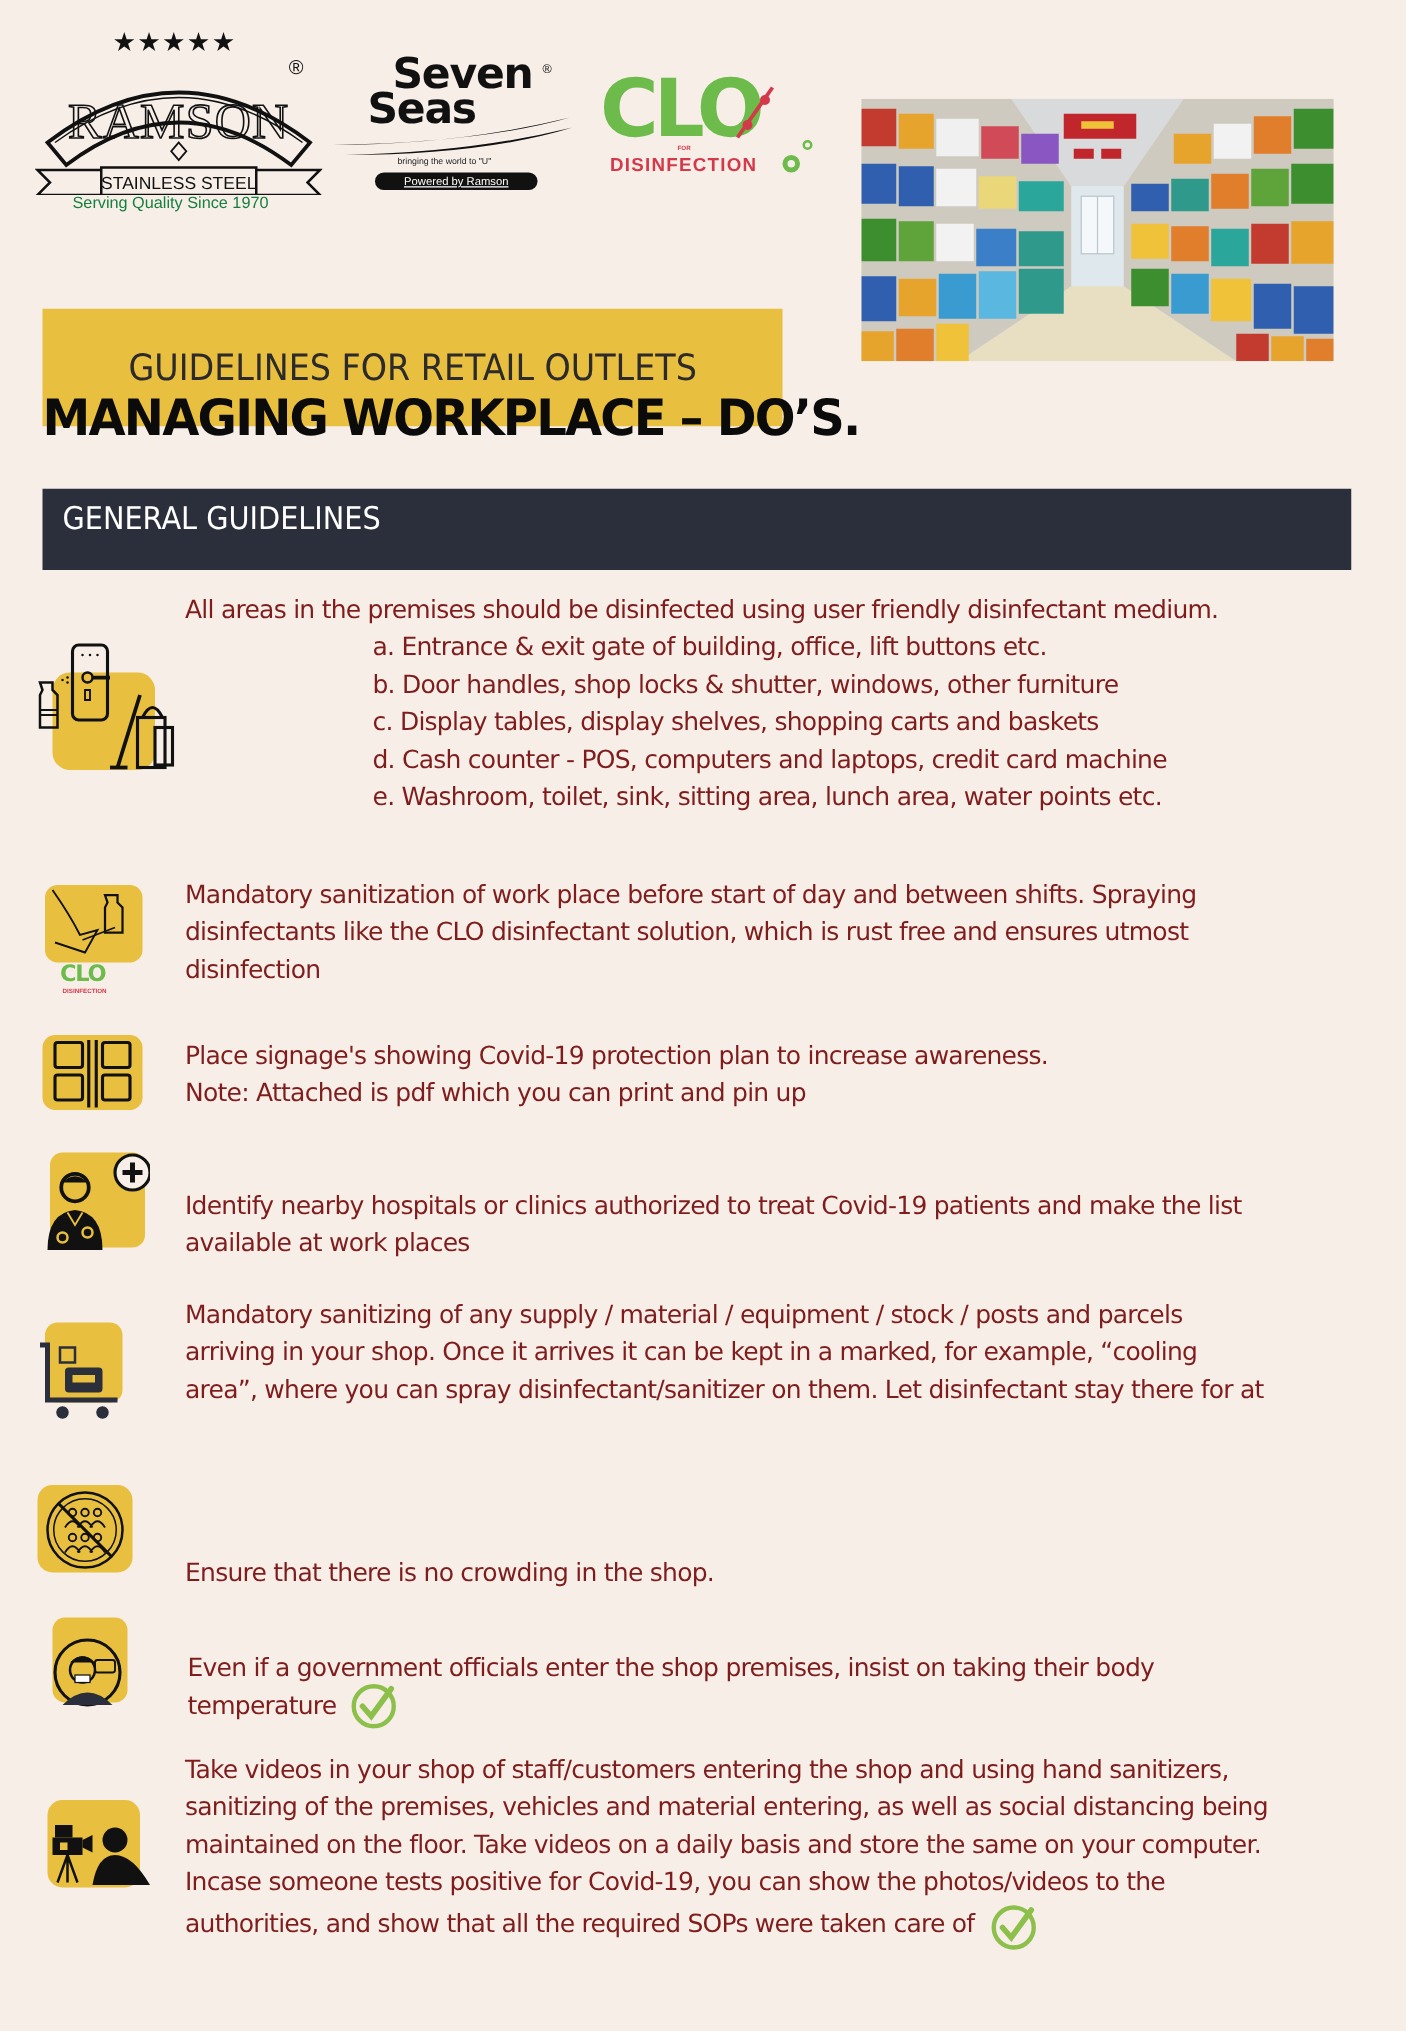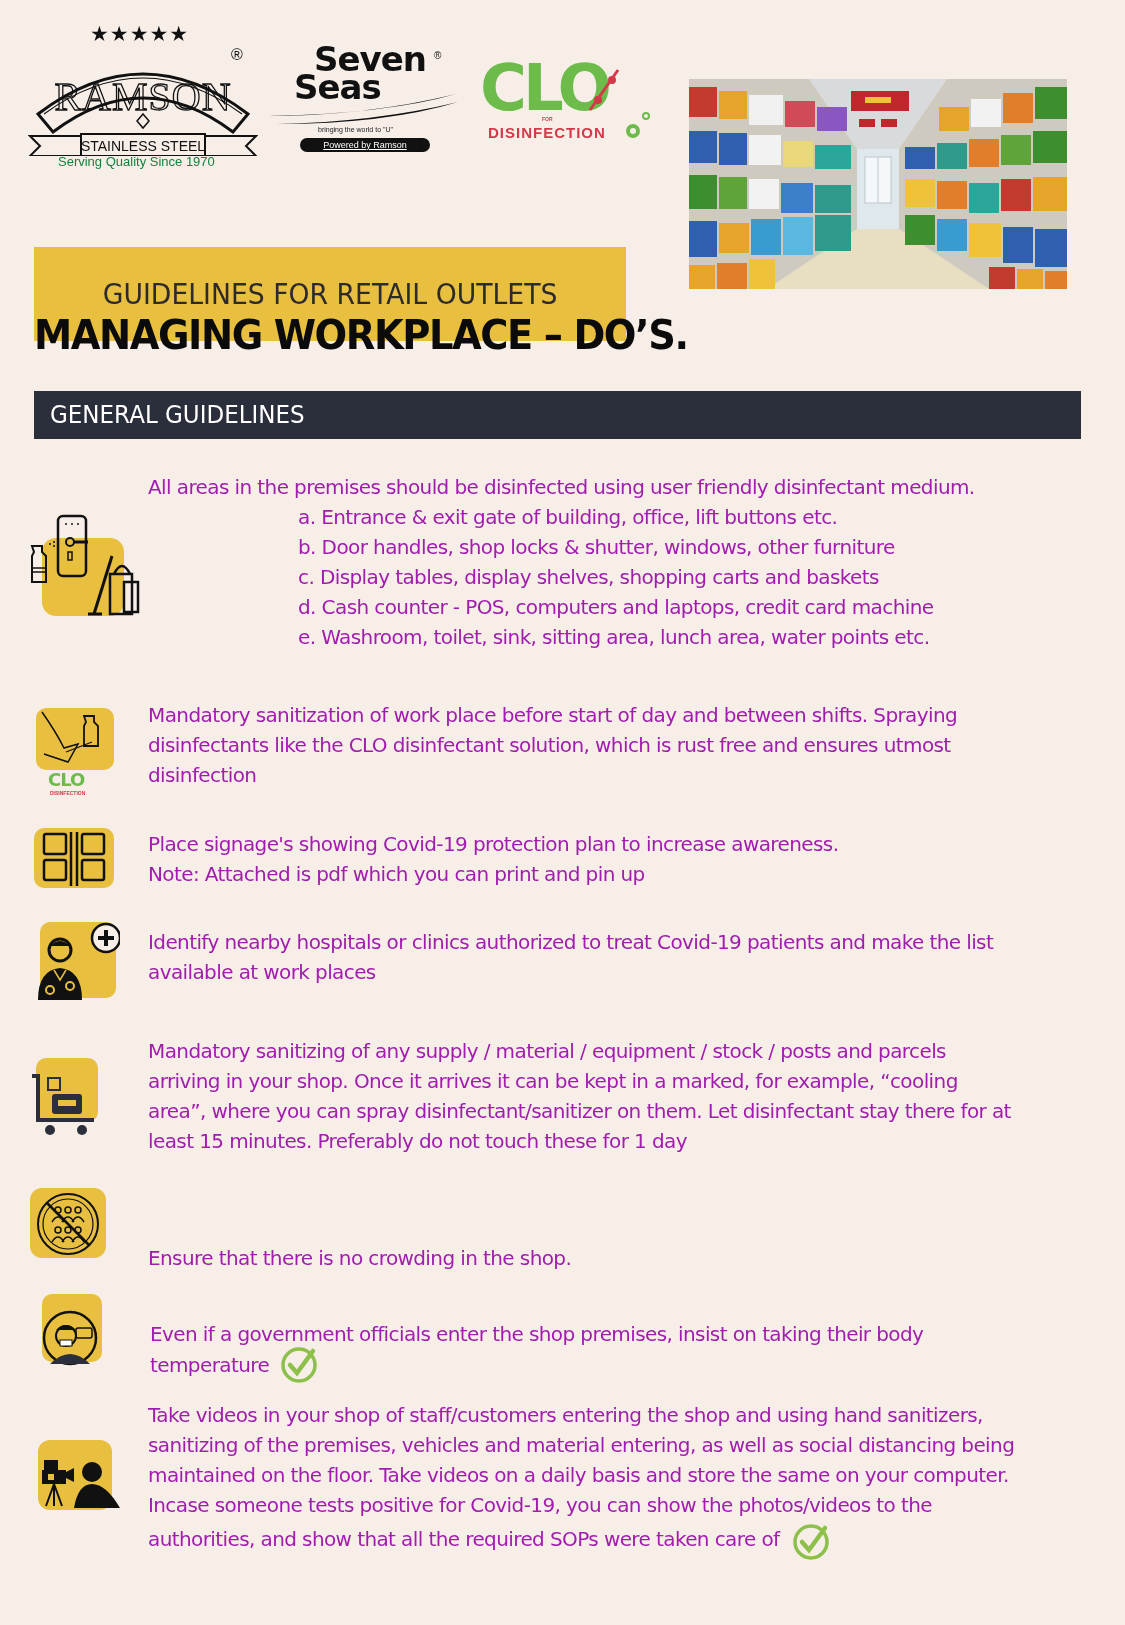--- a/index.html
+++ b/index.html
@@ -31,24 +31,24 @@
 
   
   .market { left: 689px; top: 79px; width: 378px; height: 210px; overflow:hidden; background:#ece6d6; }
 
   
   .banner { left: 34px; top: 200px; width: 592px; height: 94px; background: #e8bf3f; display:flex; align-items:center; justify-content:center;margin-top:47px; }
   .banner span { font-family: "DejaVu Sans", sans-serif; font-size: 29px; color:#2c2a2a; letter-spacing: 0px; transform: scaleX(0.92); display:inline-block; }
 
   .title { left: 34px; top: 312px; font-family: "DejaVu Sans", sans-serif; font-weight: bold; font-size: 40px; letter-spacing: -1.5px; color:#0b0b0b; transform: scaleX(0.96); transform-origin:left; white-space:nowrap; }
 
-  .sectionbar { left: 34px; top: 391px; width: 1047px; height: 48px; background: #2b2e3b; }
+  .sectionbar { left: 34px; top: 391px; width: 1047px; height: 65px; background: #2b2e3b; }
   .sectionbar span { position:absolute; left: 16px; top: 9px; font-family: "DejaVu Sans", sans-serif; font-size: 25px; color:#fff; transform: scaleX(0.92); transform-origin:left; display:inline-block; white-space:nowrap; }
 
-  .txt { font-family: "DejaVu Sans", sans-serif; font-size: 20px; line-height: 30px; color:#a21caf; letter-spacing: -0.6px; white-space: nowrap; }
+  .txt { font-family: "DejaVu Sans", sans-serif; font-size: 20px; line-height: 30px; color:#7f1d1d; letter-spacing: -0.6px; white-space: nowrap; }
   .it { }
 
   .icon { background: #e8bf3f; border-radius: 10px; }
   .check { display:inline-block; vertical-align: middle; }
 </style>
 </head>
 <body>
 
 <div class="abs ramson">
   <span class="stars">★★★★★</span>
@@ -241,41 +241,40 @@
     <circle cx="70" cy="18" r="14" fill="#f7eee8" stroke="#111" stroke-width="2.5"></circle>
     <path d="M70 10 v16 M62 18 h16" stroke="#111" stroke-width="4"></path>
     <circle cx="24" cy="30" r="11" fill="none" stroke="#111" stroke-width="3"></circle>
     <path d="M14 26 q10 -10 20 0" fill="#111"></path>
     <path d="M2 80 q0 -30 22 -32 q22 2 22 32z" fill="#111"></path>
     <path d="M18 50 l6 10 6 -10" fill="none" stroke="#e8bf3f" stroke-width="1.5"></path>
     <circle cx="14" cy="70" r="4" fill="none" stroke="#e8bf3f" stroke-width="2"></circle>
     <circle cx="34" cy="66" r="4" fill="none" stroke="#e8bf3f" stroke-width="2"></circle>
   </svg>
 </div>
-<div class="abs" style="left:148px;top:927px;">
+<div class="abs" style="left:148px;top:949px;">
   <div class="txt">Identify nearby hospitals or clinics authorized to treat Covid-19 patients and make the list</div>
   <div class="txt">available at work places</div>
 </div>
 
 <div class="abs" style="left:32px;top:1058px;width:70px;height:78px;">
   <div class="abs icon" style="left:4px;top:0;width:62px;height:64px;"></div>
   <svg class="abs" style="left:0;top:0" width="70" height="78" viewBox="0 0 70 78">
     <path d="M0 18 h6 v44 h56" fill="none" stroke="#2b2e3b" stroke-width="4"></path>
     <rect x="16" y="20" width="12" height="12" fill="none" stroke="#2b2e3b" stroke-width="2"></rect>
     <rect x="20" y="36" width="30" height="20" rx="3" fill="#2b2e3b"></rect>
     <rect x="26" y="42" width="18" height="6" fill="#e8bf3f"></rect>
     <circle cx="18" cy="72" r="5" fill="#2b2e3b"></circle>
       <circle cx="50" cy="72" r="5" fill="#2b2e3b"></circle>
   </svg>
 </div>
 <div class="abs" style="left:148px;top:1036px;">
   <div class="txt">Mandatory sanitizing of any supply / material / equipment / stock / posts and parcels</div>
   <div class="txt">arriving in your shop.  Once it arrives it can be kept in a marked, for example, “cooling</div>
   <div class="txt">area”, where you can spray disinfectant/sanitizer on them. Let disinfectant stay there for at</div>
-  <div class="txt">least 15 minutes. Preferably do not touch these for 1 day</div>
 </div>
 
 <div class="abs icon" style="left:30px;top:1188px;width:76px;height:70px;border-radius:12px;">
   <svg width="76" height="70" viewBox="0 0 76 70">
     <circle cx="38" cy="36" r="30" fill="none" stroke="#111" stroke-width="2"></circle>
     <circle cx="38" cy="36" r="25" fill="none" stroke="#111" stroke-width="1.2"></circle>
     <g fill="none" stroke="#111" stroke-width="1.5">
       <circle cx="28" cy="22" r="3"></circle>
         <circle cx="38" cy="22" r="3"></circle>
         <circle cx="48" cy="22" r="3"></circle>

